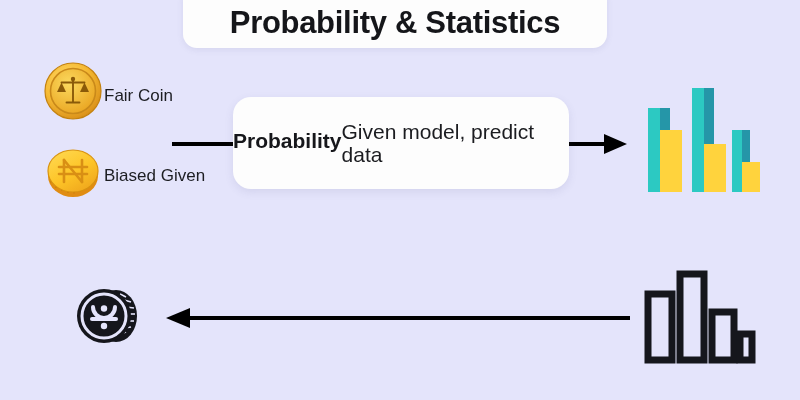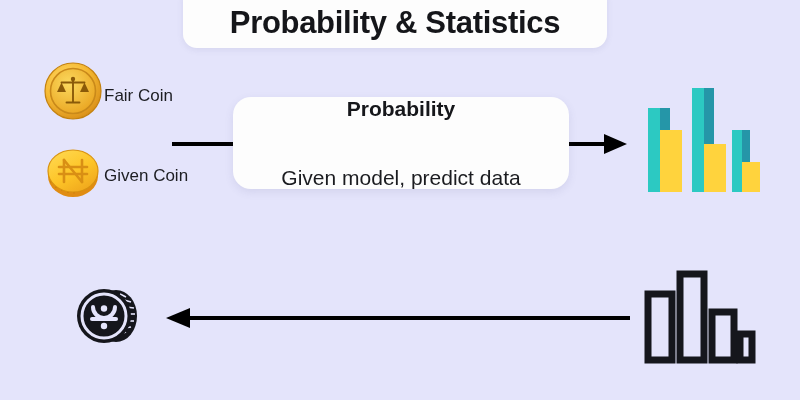--- a/index.html
+++ b/index.html
@@ -43,23 +43,22 @@
     padding-top: 10px;
   }
 
   
   .flow-card {
     position: absolute;
     background: #fdfdfd;
     border-radius: 18px;
     box-shadow: 0 3px 9px rgba(90, 90, 140, 0.12);
     display: flex;
-    flex-direction: column;
     align-items: center;
-    justify-content: space-between;
+    justify-content: center;
   }
   .flow-card.prob {
     left: 233px;
     top: 97px;
     width: 336px;
     height: 92px;
   }
   .flow-card.stat {
     left: 233px;
     top: 270px;
@@ -169,21 +168,21 @@
 
         <g stroke="#d98f14" stroke-width="2.6" stroke-linecap="round" fill="none">
           <line x1="22" y1="20" x2="22" y2="42"></line>
           <line x1="40" y1="20" x2="40" y2="42"></line>
           <line x1="22" y1="20" x2="40" y2="42"></line>
           <line x1="17" y1="27" x2="45" y2="27"></line>
           <line x1="17" y1="34" x2="45" y2="34"></line>
         </g>
       </svg>
     </span>
-    <div class="coin-label">Given Coin</div>
+    <div class="coin-label">Biased Given</div>
   </div>
 
   <div class="arrow" style="left:172px; top:132px;">
     <svg width="455" height="24" viewBox="0 0 455 24">
       <line x1="0" y1="12" x2="440" y2="12" stroke="#000000" stroke-width="4"></line>
       <polygon points="432,2 455,12 432,22" fill="#000000"></polygon>
     </svg>
   </div>
 
   <div class="flow-card prob">

